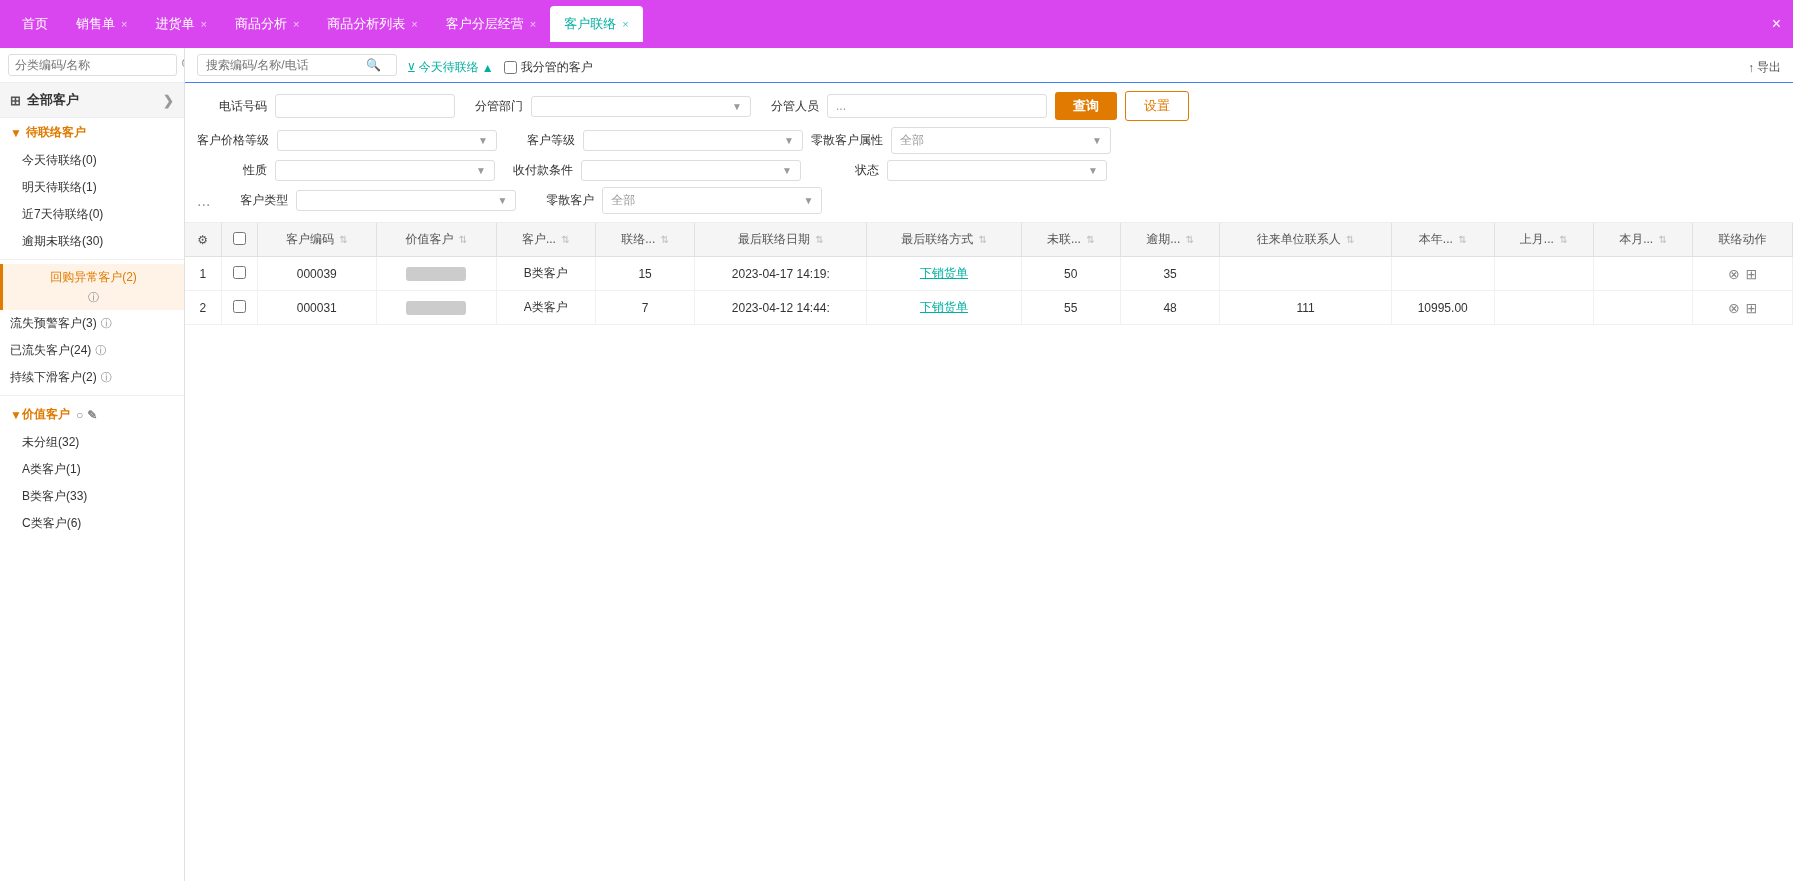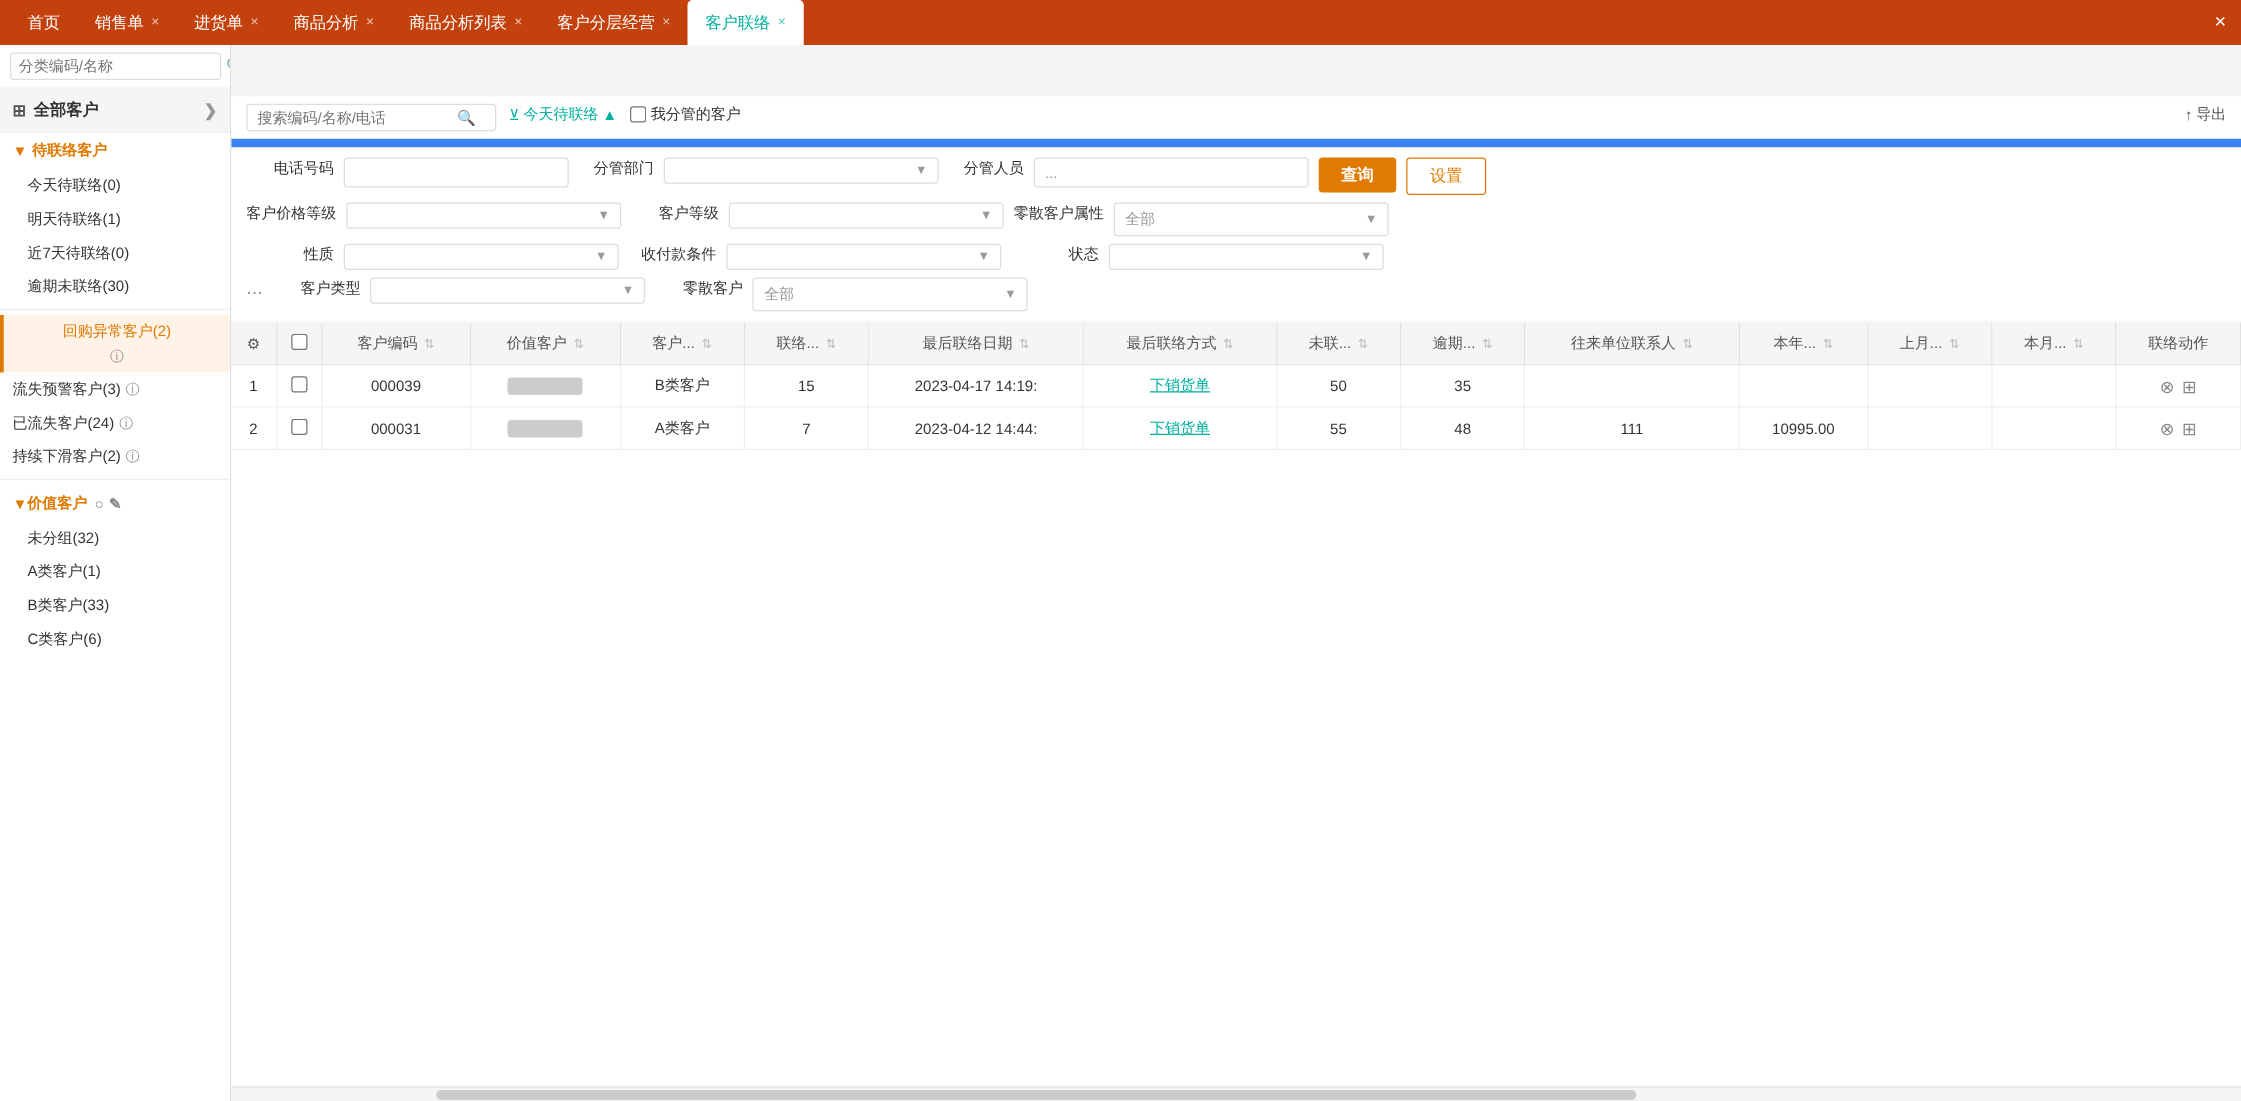--- a/index.html
+++ b/index.html
@@ -1,20 +1,20 @@
 <!DOCTYPE html>
 <html><head>
   <meta charset="utf-8">
   <style>
     * { box-sizing: border-box; margin: 0; padding: 0; }
     body { font-family: 'Microsoft YaHei', Arial, sans-serif; font-size: 12px; background: #f0f0f0; color: #333; }
 
     
     .top-nav {
-      display: flex; align-items: center; background: #c2410c; height: 36px; padding: 0 8px; position: relative;
+      display: flex; align-items: center; background: #d946ef; height: 48px; padding: 0 8px; position: relative;
     }
     .top-nav .nav-item {
       color: #fff; padding: 0 14px; height: 36px; display: flex; align-items: center; cursor: pointer; font-size: 13px; white-space: nowrap;
     }
     .top-nav .nav-item.active {
       background: #fff; color: #00b0a0; border-radius: 4px 4px 0 0;
     }
     .top-nav .nav-item .close-x { margin-left: 6px; font-size: 11px; opacity: 0.7; }
     .top-nav .nav-close-all {
       position: absolute; right: 12px; color: #fff; cursor: pointer; font-size: 16px;
@@ -64,40 +64,40 @@
       max-width: 340px; box-shadow: 2px 2px 8px rgba(0,0,0,0.15);
     }
 
     
     .content-area {
       flex: 1; display: flex; flex-direction: column; overflow: hidden; background: #f5f5f5;
     }
 
     
     .filter-bar {
-      background: #fff; padding: 6px 12px; border-bottom: 7px solid #3b82f6; display: flex; align-items: flex-start; gap: 10px; margin-top: 41px;
+      background: #fff; padding: 6px 12px; border-bottom: 1px solid #3b82f6; display: flex; align-items: flex-end; gap: 10px;
     }
     .filter-bar .search-input-wrap {
       display: flex; align-items: center; border: 1px solid #ddd; border-radius: 3px; padding: 3px 8px; min-width: 200px;
     }
     .filter-bar .search-input-wrap input { border: none; outline: none; font-size: 12px; min-width: 160px; }
     .filter-bar .search-icon { color: #999; cursor: pointer; }
     .filter-btn {
       display: flex; align-items: center; color: #00b0a0; cursor: pointer; font-size: 12px; gap: 3px;
     }
     .checkbox-wrap { display: flex; align-items: center; gap: 4px; color: #333; cursor: pointer; }
     .export-btn {
       margin-left: auto; display: flex; align-items: center; color: #555; cursor: pointer; gap: 3px; font-size: 12px;
     }
 
     
     .adv-filters {
       background: #fff; border-bottom: 1px solid #eee; padding: 8px 12px;
     }
-    .filter-row { display: flex; align-items: flex-start; gap: 8px; margin-bottom: 6px; }
+    .filter-row { display: flex; align-items: center; gap: 8px; margin-bottom: 6px; }
     .filter-row:last-child { margin-bottom: 0; }
     .filter-label { color: #333; min-width: 70px; text-align: right; font-size: 12px; }
     .filter-input {
       border: 1px solid #ddd; border-radius: 3px; padding: 4px 8px; font-size: 12px; min-width: 120px; outline: none;
     }
     .filter-select {
       display: flex; align-items: center; border: 1px solid #ddd; border-radius: 3px; padding: 4px 8px;
       font-size: 12px; min-width: 160px; cursor: pointer; background: #fff; justify-content: space-between;
     }
     .filter-select.wide { min-width: 220px; }

